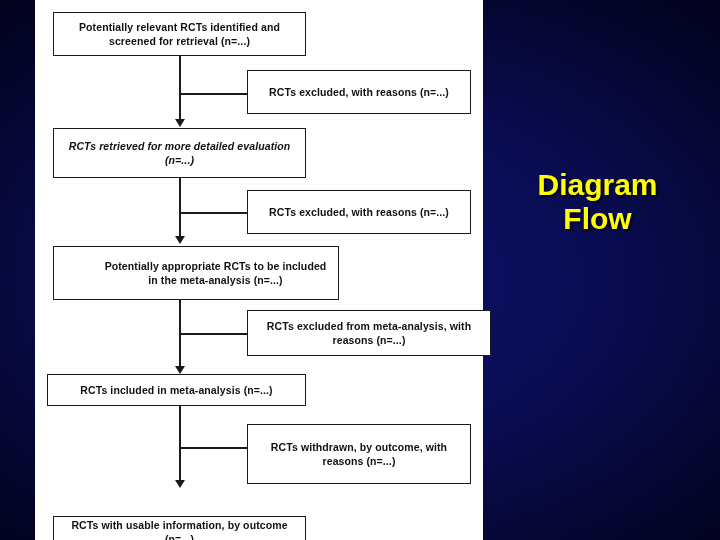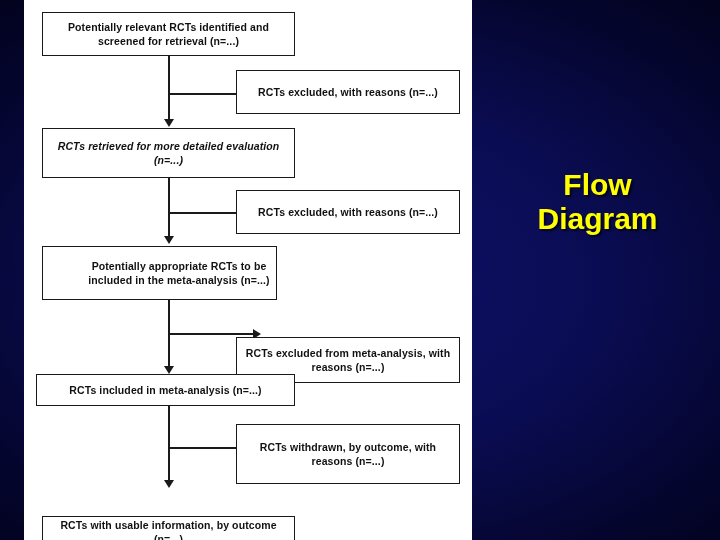--- a/index.html
+++ b/index.html
@@ -13,21 +13,21 @@
     height: 540px;
     overflow: hidden;
     background: #0a0a4a;
     background-image: radial-gradient(ellipse 620px 430px at 50% 52%, #0e1168 0%, #0a0c52 40%, #04052c 72%, #010112 100%);
     font-family: "Liberation Sans", sans-serif;
   }
 
   
   #figure {
     position: absolute;
-    left: 24px;
+    left: 35px;
     top: 0px;
     width: 448px;
     height: 540px;
     background: #ffffff;
   }
 
   .fig-inner {
     position: absolute;
     left: 0; top: 0;
     width: 448px;
@@ -130,31 +130,31 @@
       <div class="arrow-right" style="left:229px; top:443px;"></div>
 
       <div class="node left" style="left:18px;  top:12px;  width:253px; height:44px;">Potentially relevant RCTs identified and screened for retrieval (n=...)</div>
 
       <div class="node right" style="left:212px; top:70px;  width:224px; height:44px;">RCTs excluded, with reasons (n=...)</div>
 
       <div class="node left" style="left:18px;  top:128px; width:253px; height:50px;font-style:italic;">RCTs retrieved for more detailed evaluation (n=...)</div>
 
       <div class="node right" style="left:212px; top:190px; width:224px; height:44px;">RCTs excluded, with reasons (n=...)</div>
 
-      <div class="node left" style="left:18px;  top:246px; width:235px; height:54px;padding-left:45px;">Potentially appropriate RCTs to be included in the meta-analysis (n=...)</div>
+      <div class="node left" style="left:18px;  top:246px; width:286px; height:54px;padding-left:45px;">Potentially appropriate RCTs to be included in the meta-analysis (n=...)</div>
 
-      <div class="node right" style="left:212px; top:310px; width:224px; height:46px;margin-top:27px;">RCTs excluded from meta-analysis, with reasons (n=...)</div>
+      <div class="node right" style="left:212px; top:310px; width:244px; height:46px;">RCTs excluded from meta-analysis, with reasons (n=...)</div>
 
       <div class="node left" style="left:12px;  top:374px; width:259px; height:32px;">RCTs included in meta-analysis (n=...)</div>
 
       <div class="node right" style="left:212px; top:424px; width:224px; height:60px;">RCTs withdrawn, by outcome, with reasons (n=...)</div>
 
       <div class="node left" style="left:18px;  top:488px; width:253px; height:32px;margin-top:28px;">RCTs with usable information, by outcome (n=...)</div>
 
     </div>
   </div>
 
   <div id="title">
+    <span class="line">Diagram</span>
     <span class="line">Flow</span>
-    <span class="line">Diagram</span>
   </div>
 
 </div>
 
 </body></html>

